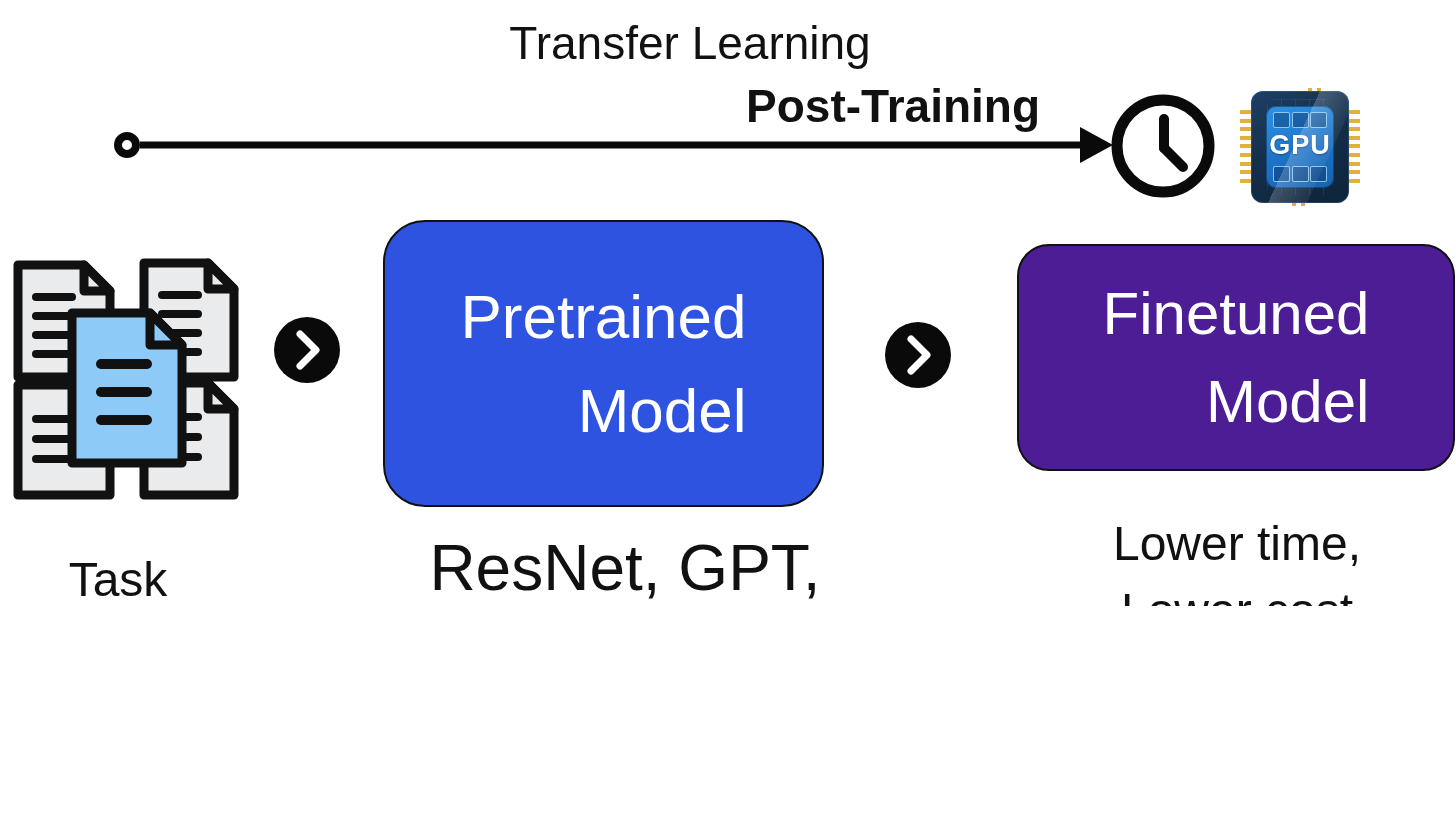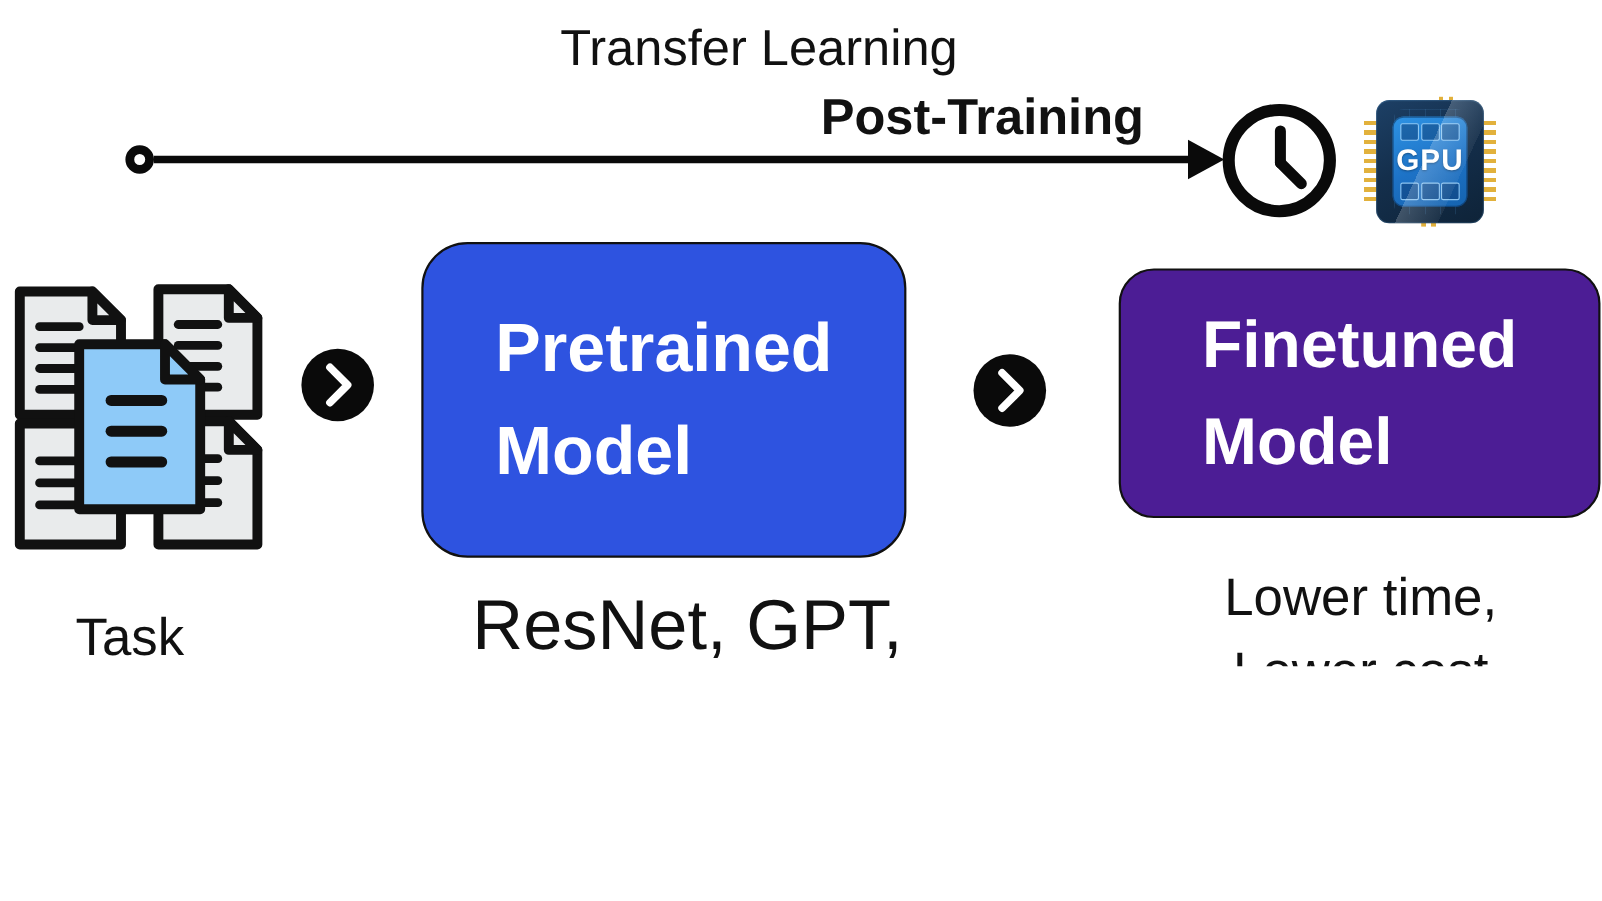--- a/index.html
+++ b/index.html
@@ -52,21 +52,21 @@
   
   .docs-svg{position:absolute;left:10px;top:255px;}
 
   
   .chev-svg{position:absolute;}
   .chev-1{left:273px;top:316px;}
   .chev-2{left:884px;top:321px;}
 
   
   .model-box{position:absolute;display:flex;align-items:center;justify-content:center;
-    border:2px solid #111;color:#ffffff;font-weight:700;text-align:left;white-space:pre-line;}
+    border:2px solid #111;color:#ffffff;font-weight:400;text-align:right;white-space:pre-line;}
   .box-pretrained{left:383px;top:220px;width:437px;height:283px;border-radius:42px;
     background:#2e53e0;font-size:62px;line-height:94px;}
   .box-finetuned{left:1017px;top:244px;width:434px;height:223px;border-radius:32px;
     background:#4c1d95;font-size:60px;line-height:88px;}
 
   
   .caption{position:absolute;text-align:center;white-space:pre-line;color:#111;font-weight:400;}
   .cap-left{left:0px;top:546px;width:236px;font-size:48px;line-height:67px;}
   .cap-mid{left:425px;top:535px;width:400px;font-size:64px;line-height:66px;}
   .cap-right{left:1037px;top:510px;width:400px;font-size:48px;line-height:67px;}

